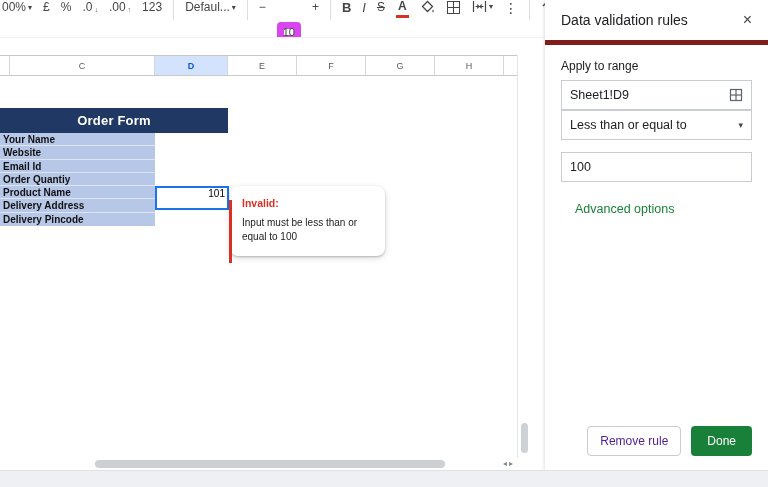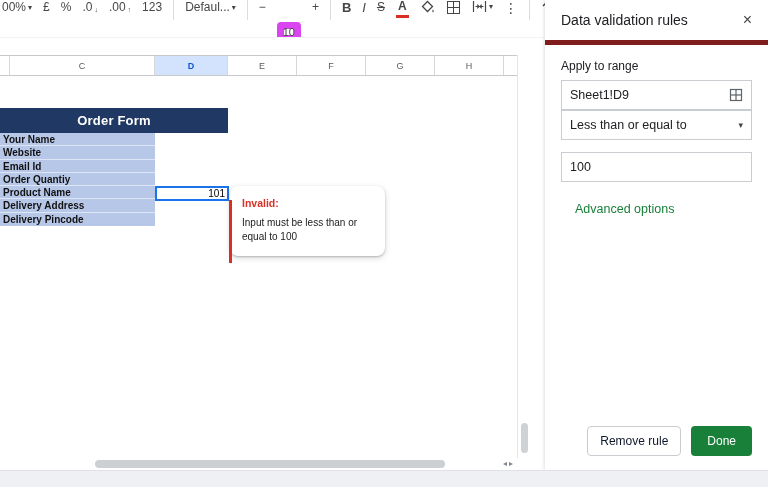--- a/index.html
+++ b/index.html
@@ -36,21 +36,21 @@
                border-bottom:1px solid #c7cacd;font-size:9px;color:#575b5f;background:#fff;}
   .col-cell{position:absolute;top:0;height:100%;border-right:1px solid #d5d8db;display:flex;align-items:center;justify-content:center;cursor:pointer;}
   .col-cell.selected{background:var(--selected-column-bg);color:#0b57d0;font-weight:700;}
 
   .grid{position:absolute;top:77px;left:0;width:517px;height:381px;background:#fff;}
   .form-title{position:absolute;left:0;top:31px;width:228px;height:25px;background:var(--form-header-bg);
               color:#fff;font-weight:700;font-size:13px;display:flex;align-items:center;justify-content:center;letter-spacing:.2px;cursor:cell;}
   .form-labels{position:absolute;left:0;top:56px;width:155px;}
   .label-cell{height:13.3px;background:var(--form-label-bg);font-size:10px;font-weight:700;color:#111;
               line-height:13px;padding-left:3px;border-bottom:1px solid rgba(255,255,255,.55);cursor:cell;}
-  .active-cell{position:absolute;left:155px;top:109px;width:74px;height:15px;border:2px solid var(--selection-blue);
+  .active-cell{position:absolute;left:155px;top:109px;width:74px;height:24px;border:2px solid var(--selection-blue);
                font-size:10px;text-align:right;padding-right:2px;line-height:11px;background:#fff;cursor:cell;}
 
   .tooltip{position:absolute;left:230px;top:109px;width:155px;height:70px;background:#fff;border-radius:8px;
            box-shadow:0 1px 2px rgba(60,64,67,.3),0 2px 6px rgba(60,64,67,.18);padding:11px 12px;z-index:5;}
   .tt-title{color:var(--error-red);font-weight:700;font-size:10.5px;margin-bottom:7px;}
   .tt-msg{font-size:10px;color:#202124;width:126px;line-height:1.35;white-space:pre-line;}
   .tt-accent{position:absolute;left:-1px;top:14px;width:3px;height:63px;background:var(--error-red);z-index:6;}
 
   .vscroll{position:absolute;left:517px;top:55px;width:14px;height:403px;border-left:1px solid #e3e5e8;}
   .vhandle{position:absolute;left:3px;top:368px;width:7px;height:30px;background:#c7cacd;border-radius:4px;opacity:.85;cursor:pointer;}
@@ -68,21 +68,21 @@
   .sb-body{padding:14px 16px;}
   .sb-label{font-size:12px;color:#202124;margin-bottom:7px;}
   .sb-field,.sb-select,.sb-input{height:30px;border:1px solid #c9ccd0;border-radius:0;display:flex;align-items:center;
             justify-content:space-between;padding:0 8px;font-size:12.5px;color:#202124;background:#fff;cursor:pointer;}
   .sb-criteria-label{margin-top:16px;}
   .sb-select{margin-bottom:12px;}
   .sb-select .caret{font-size:9px;}
   .advanced{margin:20px 0 0 14px;color:var(--accent-green);font-size:12.5px;font-weight:500;cursor:pointer;display:inline-block;}
   .sb-footer{position:absolute;right:16px;bottom:14px;display:flex;gap:10px;}
   .btn-outline{background:#fff;border:1px solid #c9ccd0;border-radius:4px;padding:7px 12px;font-size:12px;font-weight:500;
-               color:#0f172a;font-family:inherit;cursor:pointer;}
+               color:#4c1d95;font-family:inherit;cursor:pointer;}
   .btn-filled{background:var(--accent-green);color:#fff;border:none;border-radius:4px;padding:7px 16px;font-size:12px;
               font-weight:500;font-family:inherit;cursor:pointer;}
   svg{display:block;}
 </style>
 </head>
 <body>
 
 <div class="screen">
 
   <div class="sheet-region">

